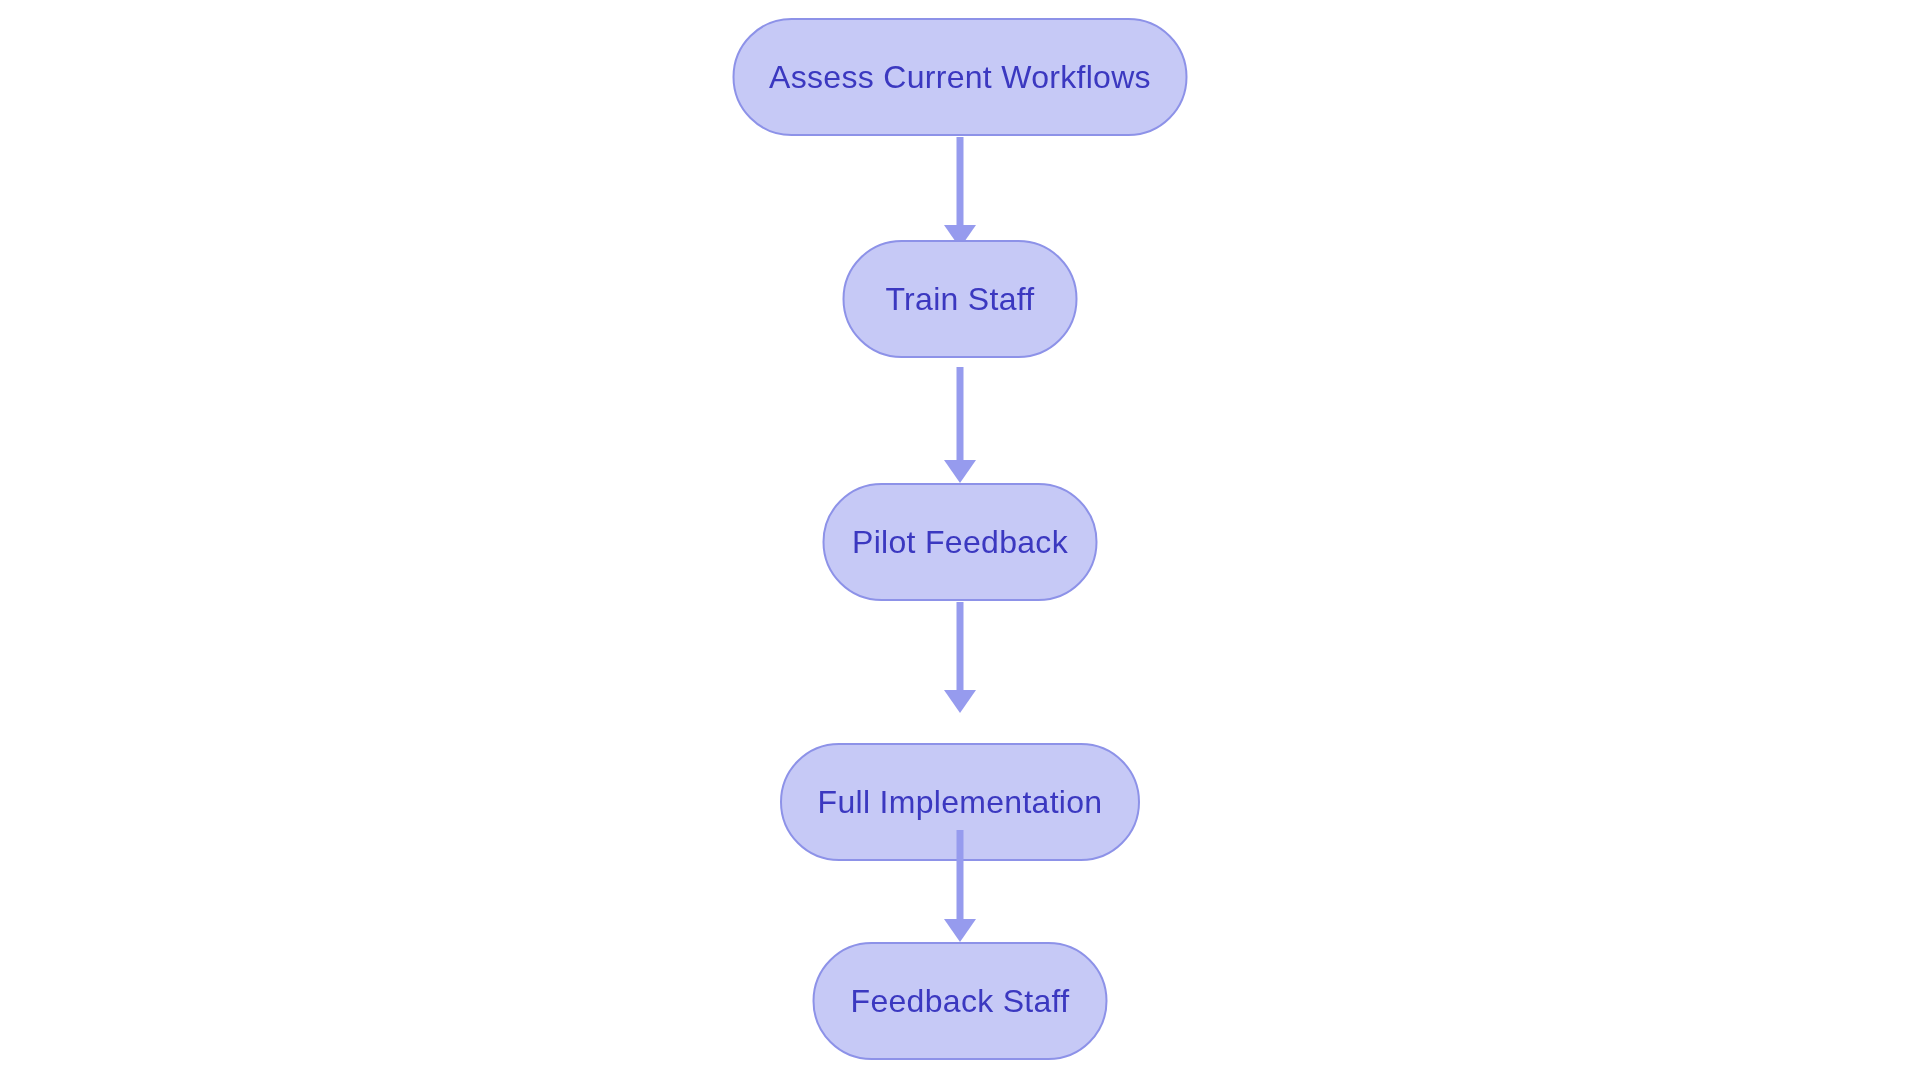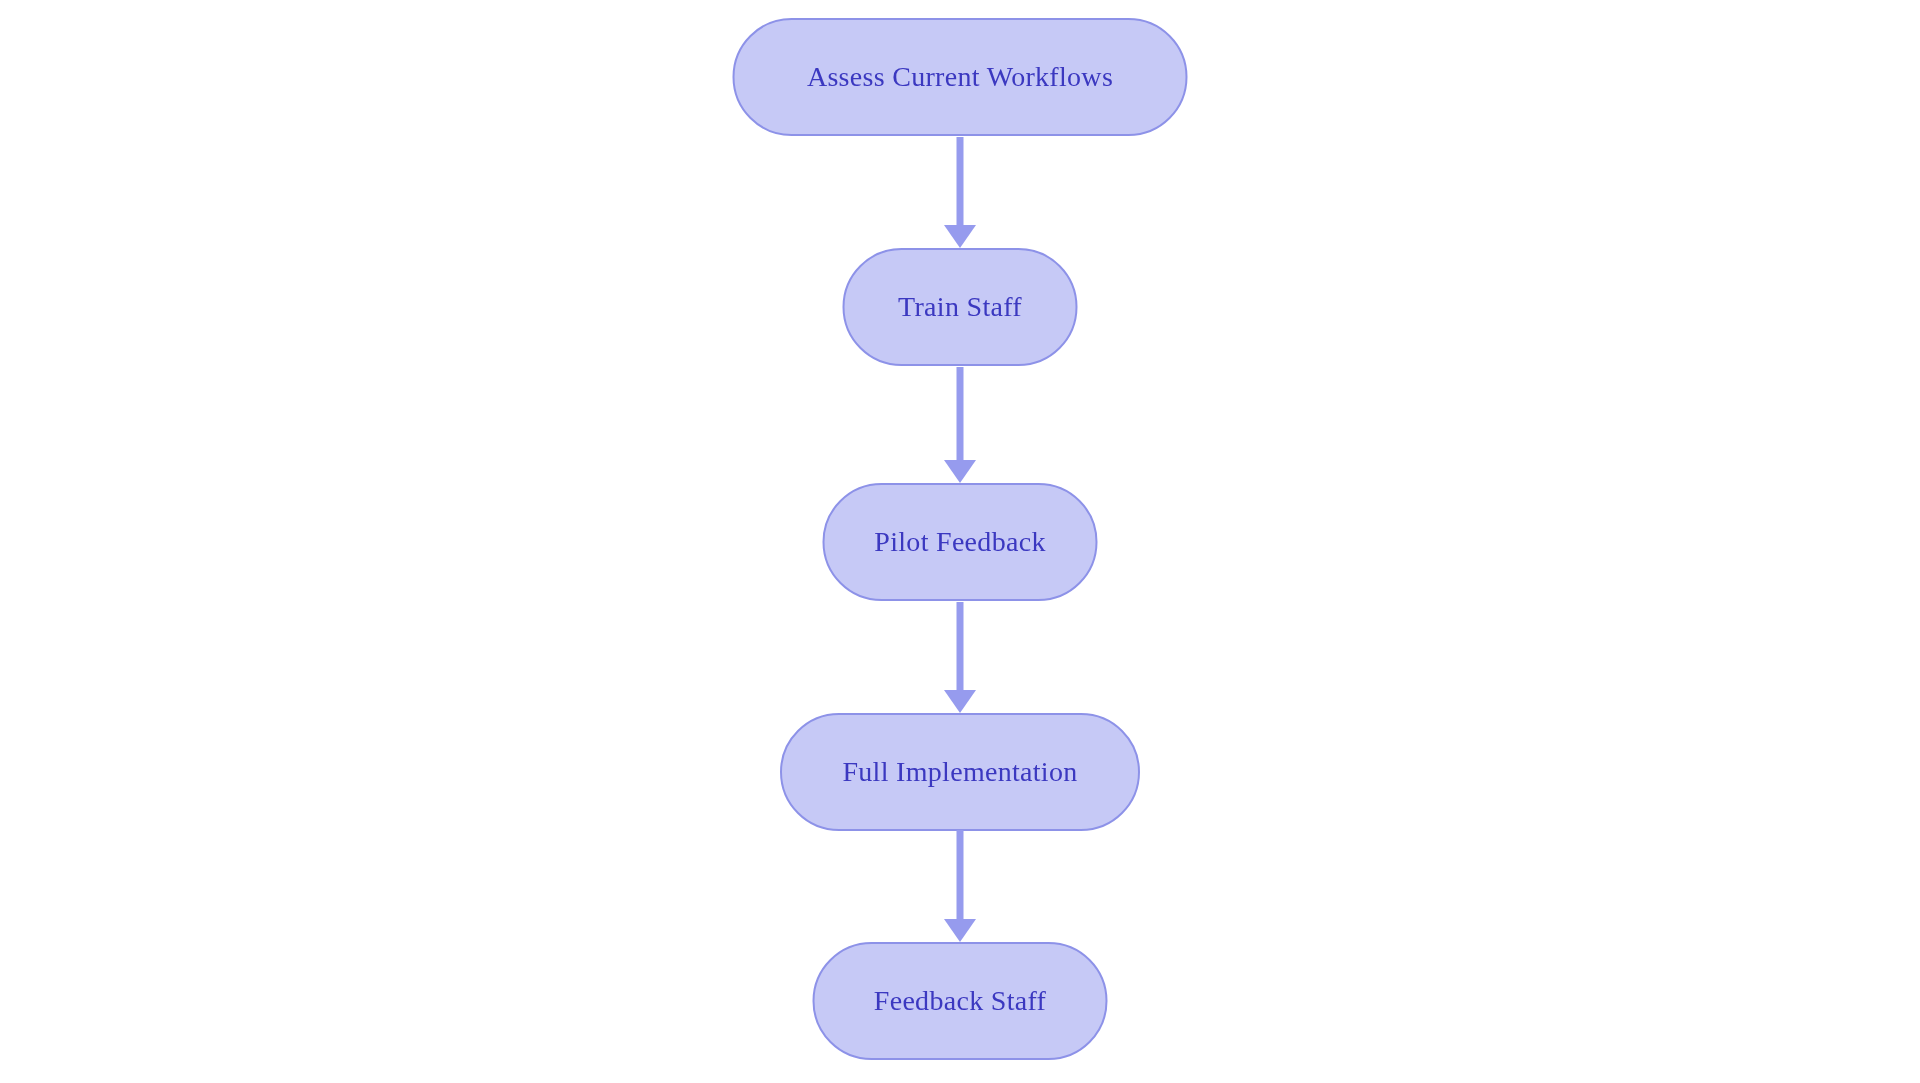--- a/index.html
+++ b/index.html
@@ -29,30 +29,29 @@
     height: 118px;
     border-radius: 59px;
     background: var(--node-fill);
     border: 2px solid var(--node-border);
     display: flex;
     align-items: center;
     justify-content: center;
   }
   .node-label {
     color: var(--node-text);
-    font-size: 28px;
+    font-size: 32px;
     font-weight: 400;
     letter-spacing: 0.3px;
     white-space: nowrap;
-    font-family: Liberation Serif, serif;
   }
   .n0 { top: 18px;  width: 455px; }
-  .n1 { top: 248px; width: 235px; }
+  .n1 { top: 240px; width: 235px; }
   .n2 { top: 483px; width: 275px; }
-  .n3 { top: 713px; width: 360px; text-align: right; }
+  .n3 { top: 743px; width: 360px; text-align: right; }
   .n4 { top: 942px; width: 295px; }
 
   .arrow {
     position: absolute;
     left: 50%;
     transform: translateX(-50%);
     width: 32px;
   }
   .a0 { top: 137px; height: 111px; }
   .a1 { top: 367px; height: 116px; }

